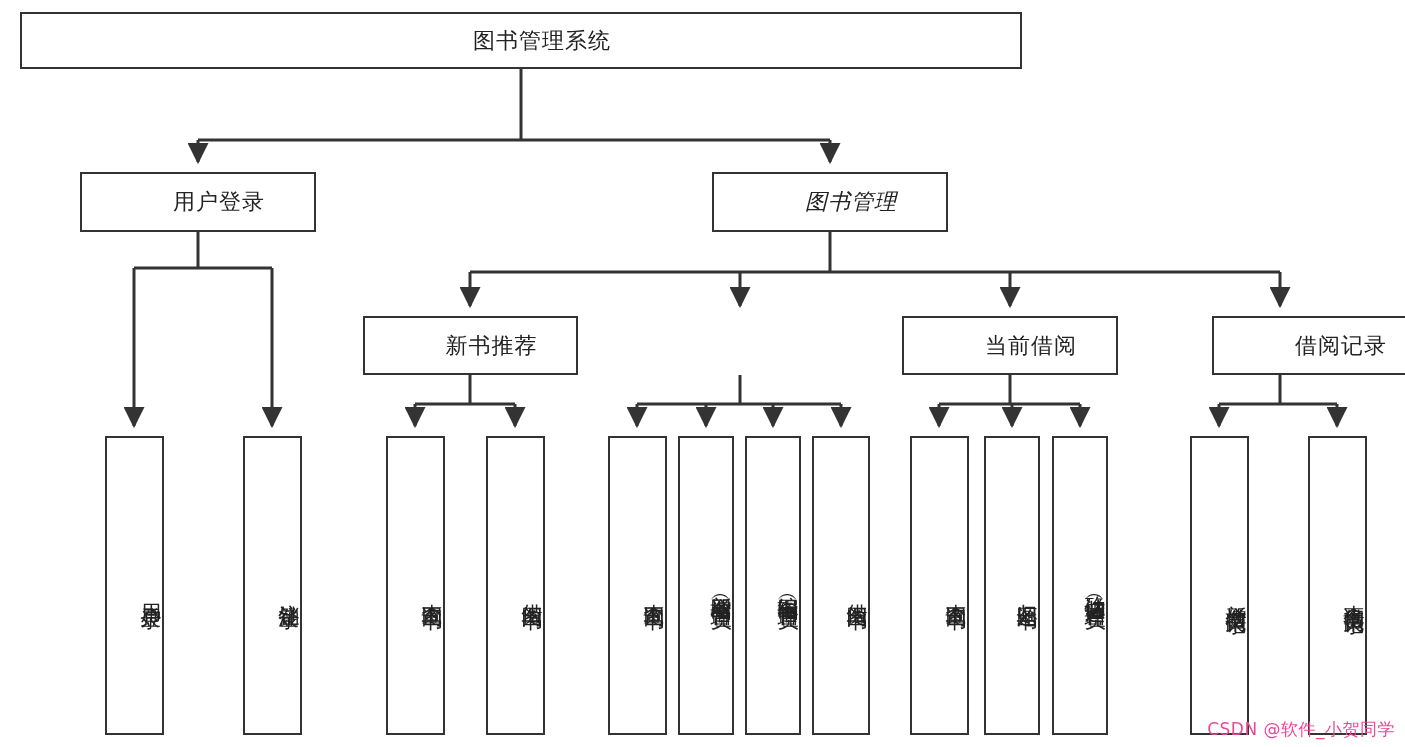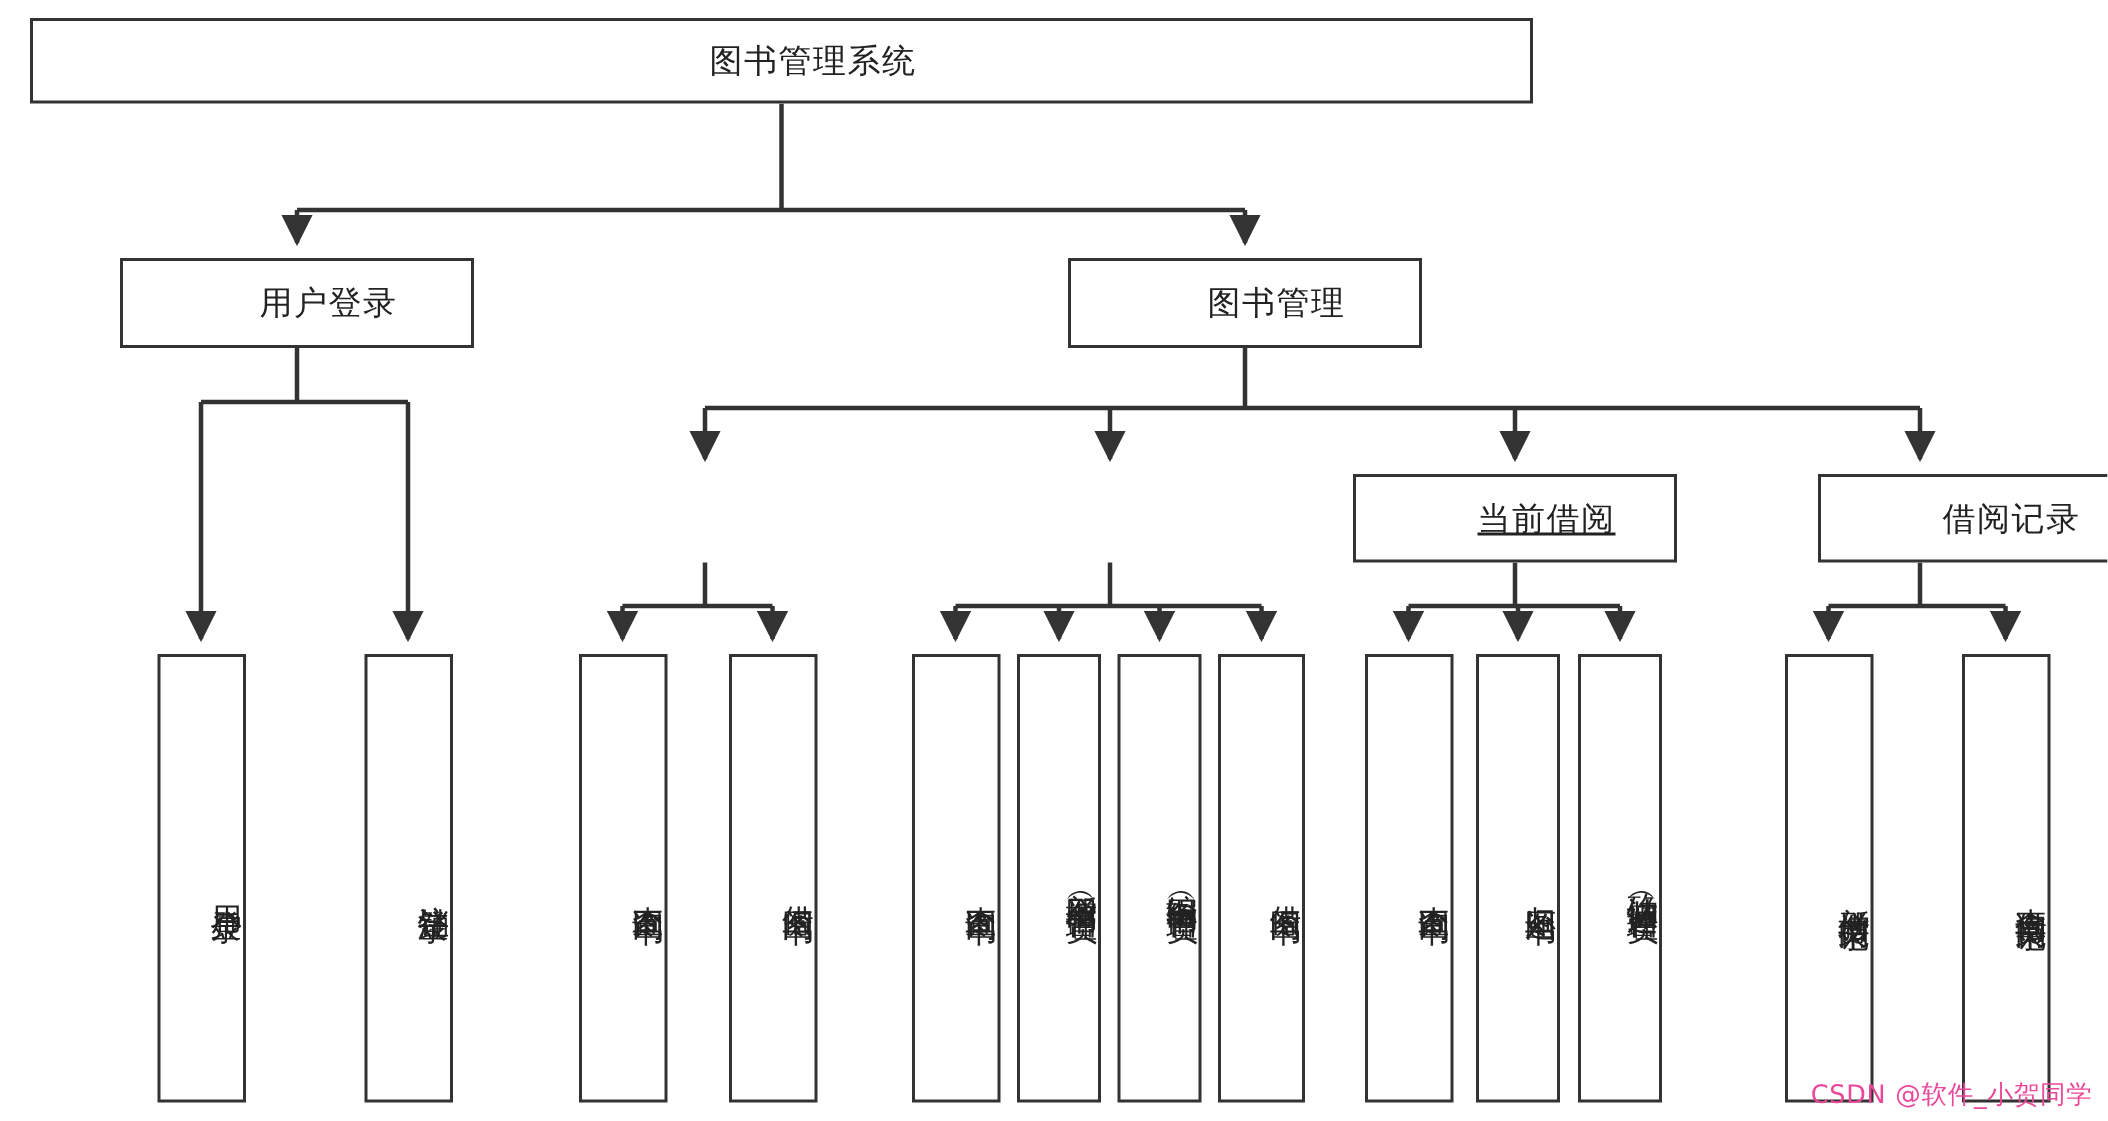--- a/index.html
+++ b/index.html
@@ -123,25 +123,28 @@
     </g>
   </svg>
 
   <div class="node horiz" style="left:20px; top:12px; width:1002px; height:57px;">
     <span class="label">图书管理系统</span>
   </div>
 
   <div class="node horiz" style="left:80px; top:172px; width:236px; height:60px;">
     <span class="label">用户登录</span>
   </div>
-  <div class="node horiz" style="left:712px; top:172px; width:236px; height:60px;">
+  <div class="node horiz" style="left:712px; top:172px; width:236px; height:60px;font-style:italic;">
     <span class="label">图书管理</span>
   </div>
 
-  <div class="node horiz" style="left:902px; top:316px; width:216px; height:59px;text-decoration:underline;">
+  <div class="node horiz" style="left:363px; top:316px; width:215px; height:59px;">
+    <span class="label">新书推荐</span>
+  </div>
+  <div class="node horiz" style="left:902px; top:316px; width:216px; height:59px;">
     <span class="label">当前借阅</span>
   </div>
   <div class="node horiz" style="left:1172px; top:316px; width:216px; height:59px;margin-left:40px;">
     <span class="label">借阅记录</span>
   </div>
 
   <div class="node vert" style="left:105px; top:436px; width:59px; height:299px;">
     <span class="label">用户登录</span>
   </div>
   <div class="node vert" style="left:243px; top:436px; width:59px; height:299px;">

